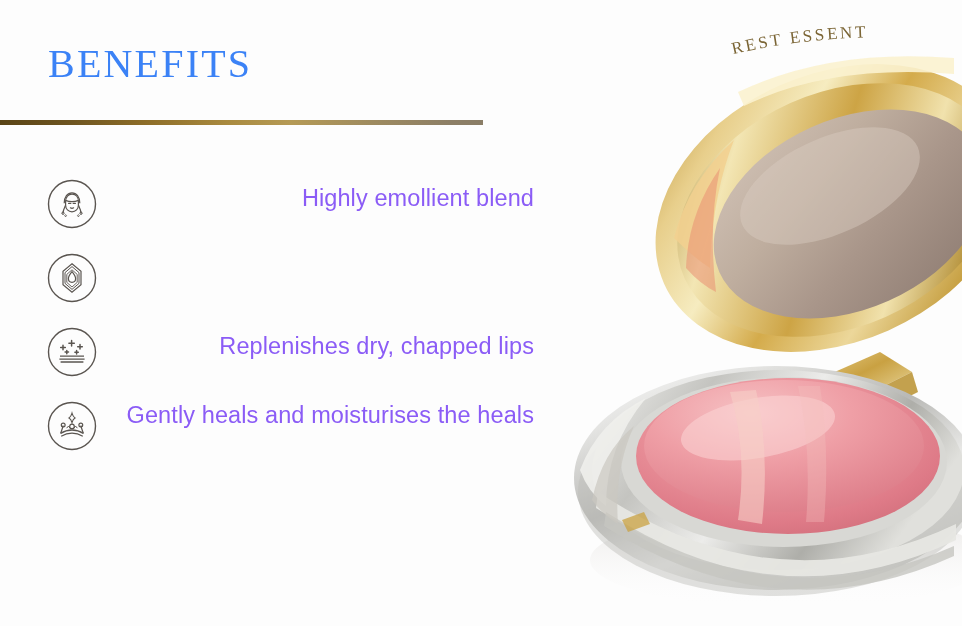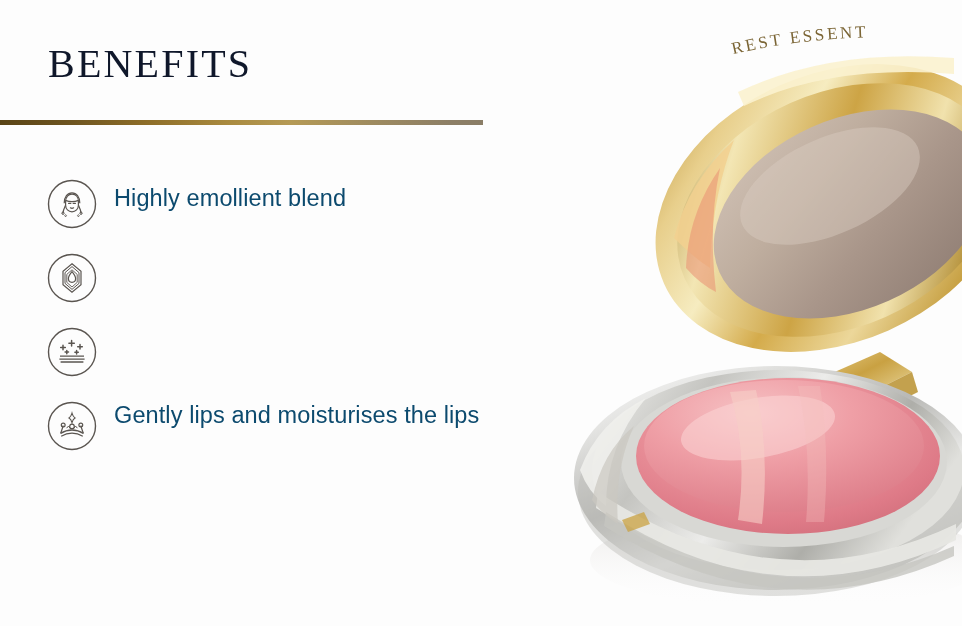--- a/index.html
+++ b/index.html
@@ -33,21 +33,21 @@
   }
 
   .page-title {
     position: absolute;
     left: 48px;
     top: 42px;
     font-family: "Liberation Serif", "DejaVu Serif", serif;
     font-size: 40px;
     line-height: 44px;
     letter-spacing: 2.2px;
-    color: #0f172a;
+    color: #3b82f6;
     white-space: nowrap;
   }
 
   .divider {
     position: absolute;
     left: 0;
     top: 120px;
     width: 483px;
     height: 5px;
     background: linear-gradient(to right,
@@ -87,24 +87,25 @@
     width: 52px;
     height: 52px;
   }
 
   .benefit-label {
     flex: 1 1 auto;
     margin-left: 16px;
     font-family: "Liberation Sans", sans-serif;
     font-size: 23.5px;
     line-height: 28px;
-    color: #0c4a6e;
+    color: #8b5cf6;
     letter-spacing: 0.1px;
     padding-top: 8px;
     max-width: 420px;
+    text-align: right;
   }
   .benefit-row.row-4 .benefit-label {
     padding-top: 3px;
   }
 
   
   .product {
     position: absolute;
     right: 0;
     top: 0;
@@ -295,35 +296,36 @@
             <g stroke-width="1.5" stroke-linecap="round">
               <path d="M17 19.2v4.6M14.7 21.5h4.6"></path>
               <path d="M25.6 14.6v5.4M22.9 17.3h5.4"></path>
               <path d="M34 18.4v4.6M31.7 20.7h4.6"></path>
               <path d="M20.8 24.4v3.4M19.1 26.1h3.4"></path>
               <path d="M30.6 24.6v3.4M28.9 26.3h3.4"></path>
             </g>
             <path d="M14 30.2h24M13.4 33.2h25.2M14.6 36h22.8" stroke-width="1.3"></path>
           </svg>
         </span>
+        <span class="benefit-label">Replenishes dry, chapped lips</span>
       </div>
 
       <div class="benefit-row row-4">
         <span class="benefit-icon">
           <svg viewBox="0 0 52 52" xmlns="http://www.w3.org/2000/svg" fill="none" stroke="#5a5550" stroke-width="1.4">
             <circle cx="26" cy="26" r="23.5"></circle>
             <path d="M26 13.2c.7 2.6 1.4 3.9 3 4.7-1.6.8-2.3 2.1-3 4.7-.7-2.6-1.4-3.9-3-4.7 1.6-.8 2.3-2.1 3-4.7z" stroke-width="1.1"></path>
             <path d="M14.6 33.4c1.2-3.3 2.1-5.7 2.6-7.9M37.4 33.4c-1.2-3.3-2.1-5.7-2.6-7.9" stroke-width="1.2"></path>
             <path d="M14.6 33.4c3.6-2.3 7.4-3.4 11.4-3.4s7.8 1.1 11.4 3.4" stroke-width="1.3"></path>
             <path d="M15.2 36.2c3.5-2.1 7.2-3.1 10.8-3.1s7.3 1 10.8 3.1" stroke-width="1.1"></path>
             <circle cx="17.2" cy="25" r="1.9" stroke-width="1.2"></circle>
             <circle cx="34.8" cy="25" r="1.9" stroke-width="1.2"></circle>
             <circle cx="26" cy="26.4" r="2.3" stroke-width="1.2"></circle>
             <path d="M20.6 28.2l1.8-2.1 1.8 2.1M27.8 28.2l1.8-2.1 1.8 2.1" stroke-width="1"></path>
           </svg>
         </span>
-        <span class="benefit-label">Gently lips and moisturises the lips</span>
+        <span class="benefit-label">Gently heals and moisturises the heals</span>
       </div>
 
 
     </div>
   </div>
 </div>
 
 </body></html>

